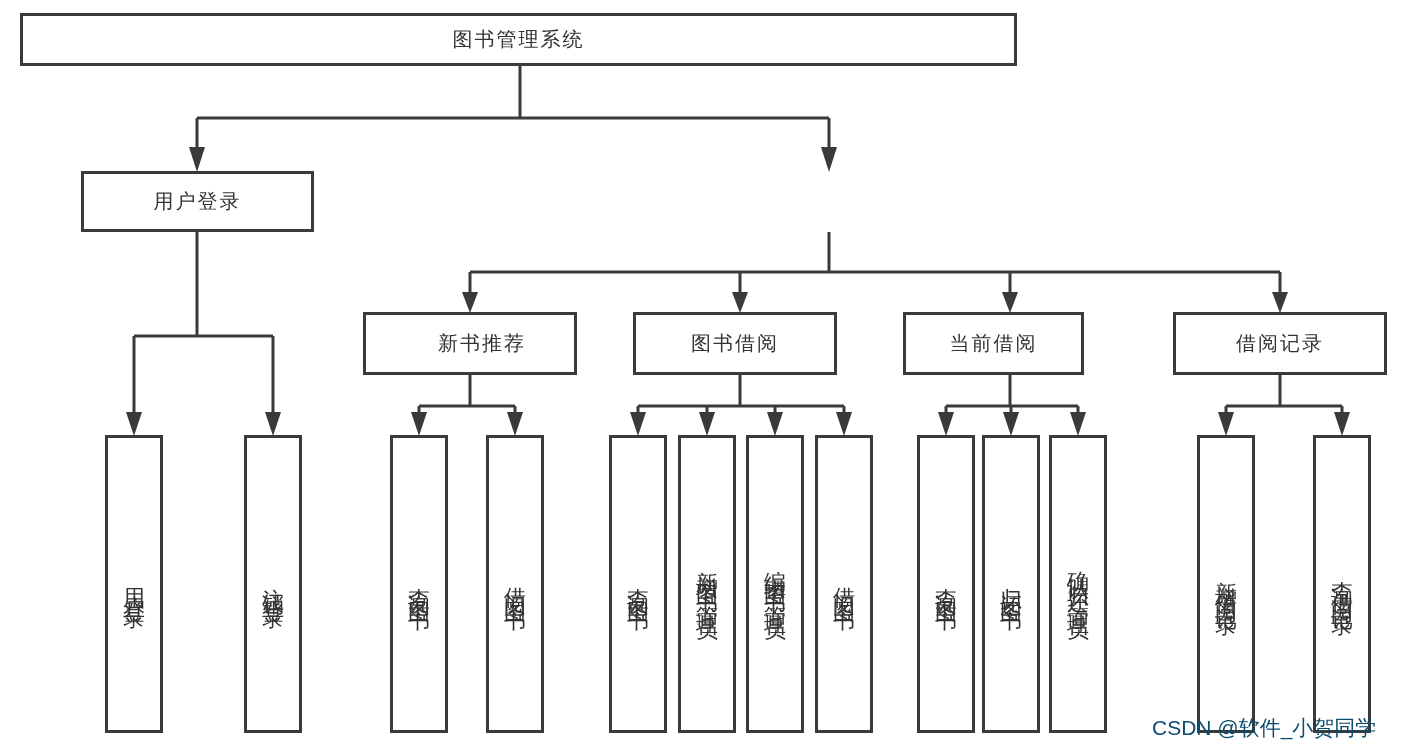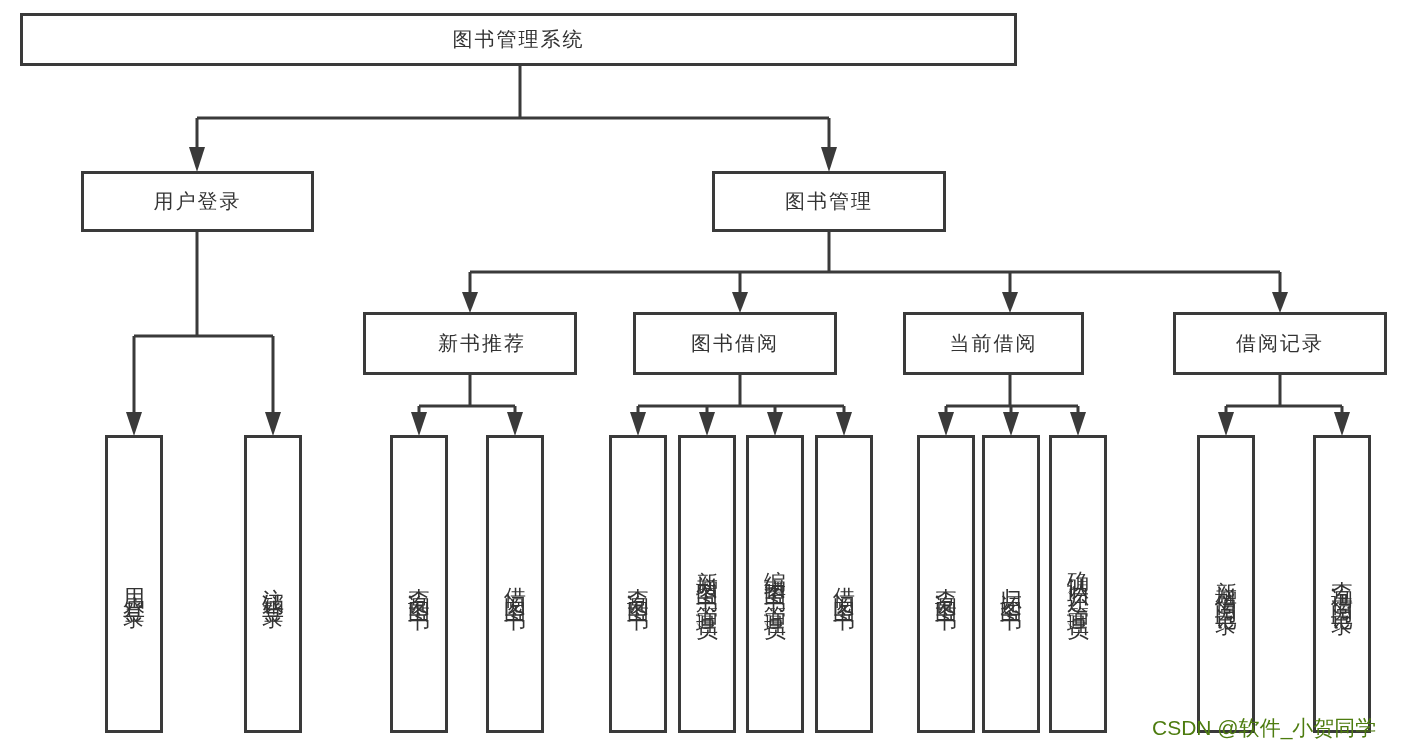--- a/index.html
+++ b/index.html
@@ -30,21 +30,21 @@
     text-orientation:mixed;
     font-size:22px;
     letter-spacing:7px;
     line-height:1;
     white-space:nowrap;
   }
   .watermark{
     position:absolute;
     left:1152px;top:714px;
     font-size:21px;
-    color:#4d7c0f;
+    color:#0c4a6e;
     white-space:nowrap;
     pointer-events:none;
   }
 </style>
 </head>
 <body>
 
 <div class="stage">
 
   <svg class="connectors" width="1405" height="747" viewBox="0 0 1405 747" xmlns="http://www.w3.org/2000/svg">
@@ -89,23 +89,20 @@
       <polygon points="1334,412 1350,412 1342,436"></polygon>
     </g>
   </svg>
 
   <div class="box" style="left:20px;top:13px;width:997px;height:53px;">
     <span class="hlabel">图书管理系统</span>
   </div>
 
   <div class="box" style="left:81px;top:171px;width:233px;height:61px;">
     <span class="hlabel">用户登录</span>
-  </div>
-  <div class="box" style="left:712px;top:171px;width:234px;height:61px;">
-    <span class="hlabel">图书管理</span>
   </div>
 
   <div class="box" style="left:363px;top:312px;width:214px;height:63px;padding-left:24px;">
     <span class="hlabel">新书推荐</span>
   </div>
   <div class="box" style="left:633px;top:312px;width:204px;height:63px;">
     <span class="hlabel">图书借阅</span>
   </div>
   <div class="box" style="left:903px;top:312px;width:181px;height:63px;">
     <span class="hlabel">当前借阅</span>

